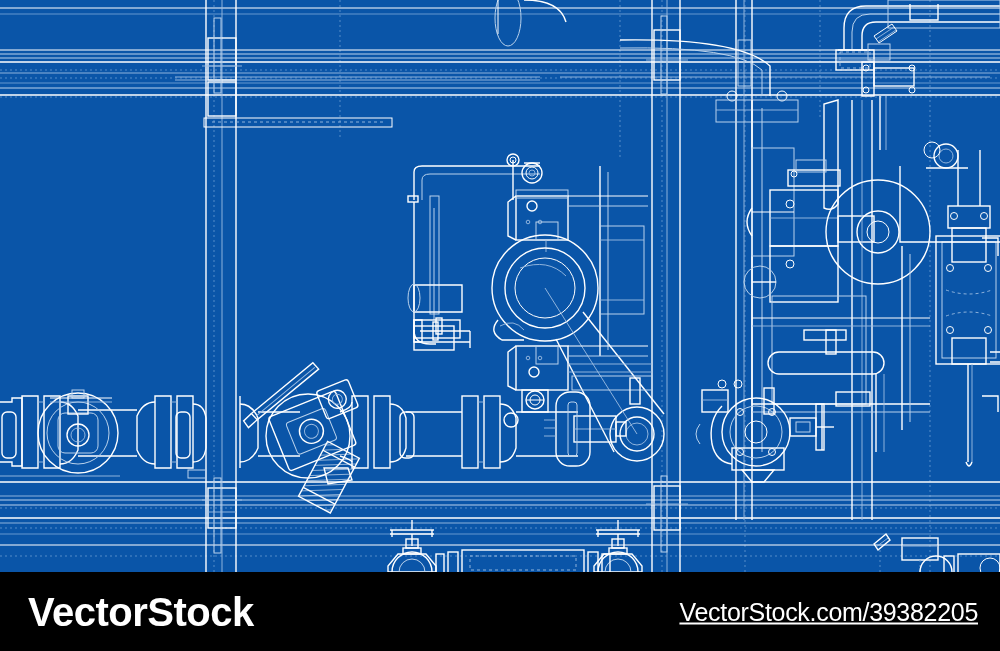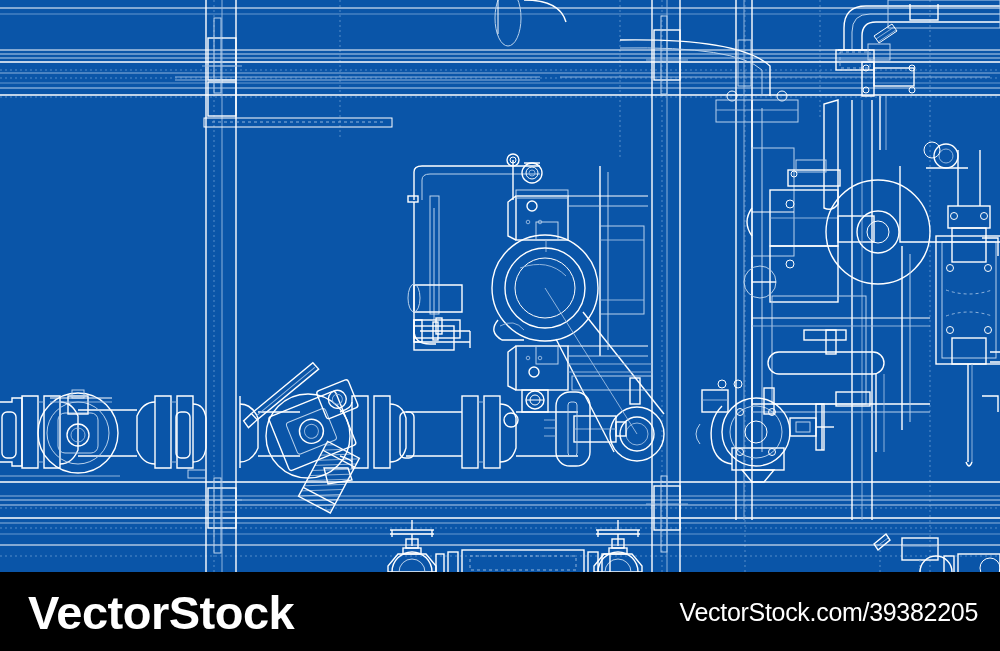--- a/index.html
+++ b/index.html
@@ -31,21 +31,21 @@
     width:1000px;
     height:79px;
     background:#000000;
   }
   #wm-brand{
     position:absolute;
     left:28px;
     top:50%;
     transform:translateY(-50%);
     color:#ffffff;
-    font-size:47px;
+    font-size:40px;
     font-weight:bold;
     letter-spacing:-0.5px;
     font-family:"Liberation Sans", sans-serif;
     white-space:nowrap;
   }
   #wm-url{
     position:absolute;
     right:22px;
     top:50%;
     transform:translateY(-50%);
@@ -574,16 +574,16 @@
           <rect class="s" x="188" y="470" width="18" height="8"></rect>
           <line class="s2" x1="0" y1="476" x2="120" y2="476"></line>
         </g>
 
       </g>
     </svg>
   </div>
 
   <div id="watermark-bar" style="background: rgb(0, 0, 0); top: 572px; height: 79px;">
     <div id="wm-brand" style="color: rgb(255, 255, 255);">VectorStock</div>
-    <div id="wm-url" style="color: rgb(255, 255, 255);">VectorStock.com/39382205</div>
+    <div id="wm-url" style="color: rgb(255, 255, 255); text-decoration: underline;">VectorStock.com/39382205</div>
   </div>
 
 </div>
 
 </body></html>

